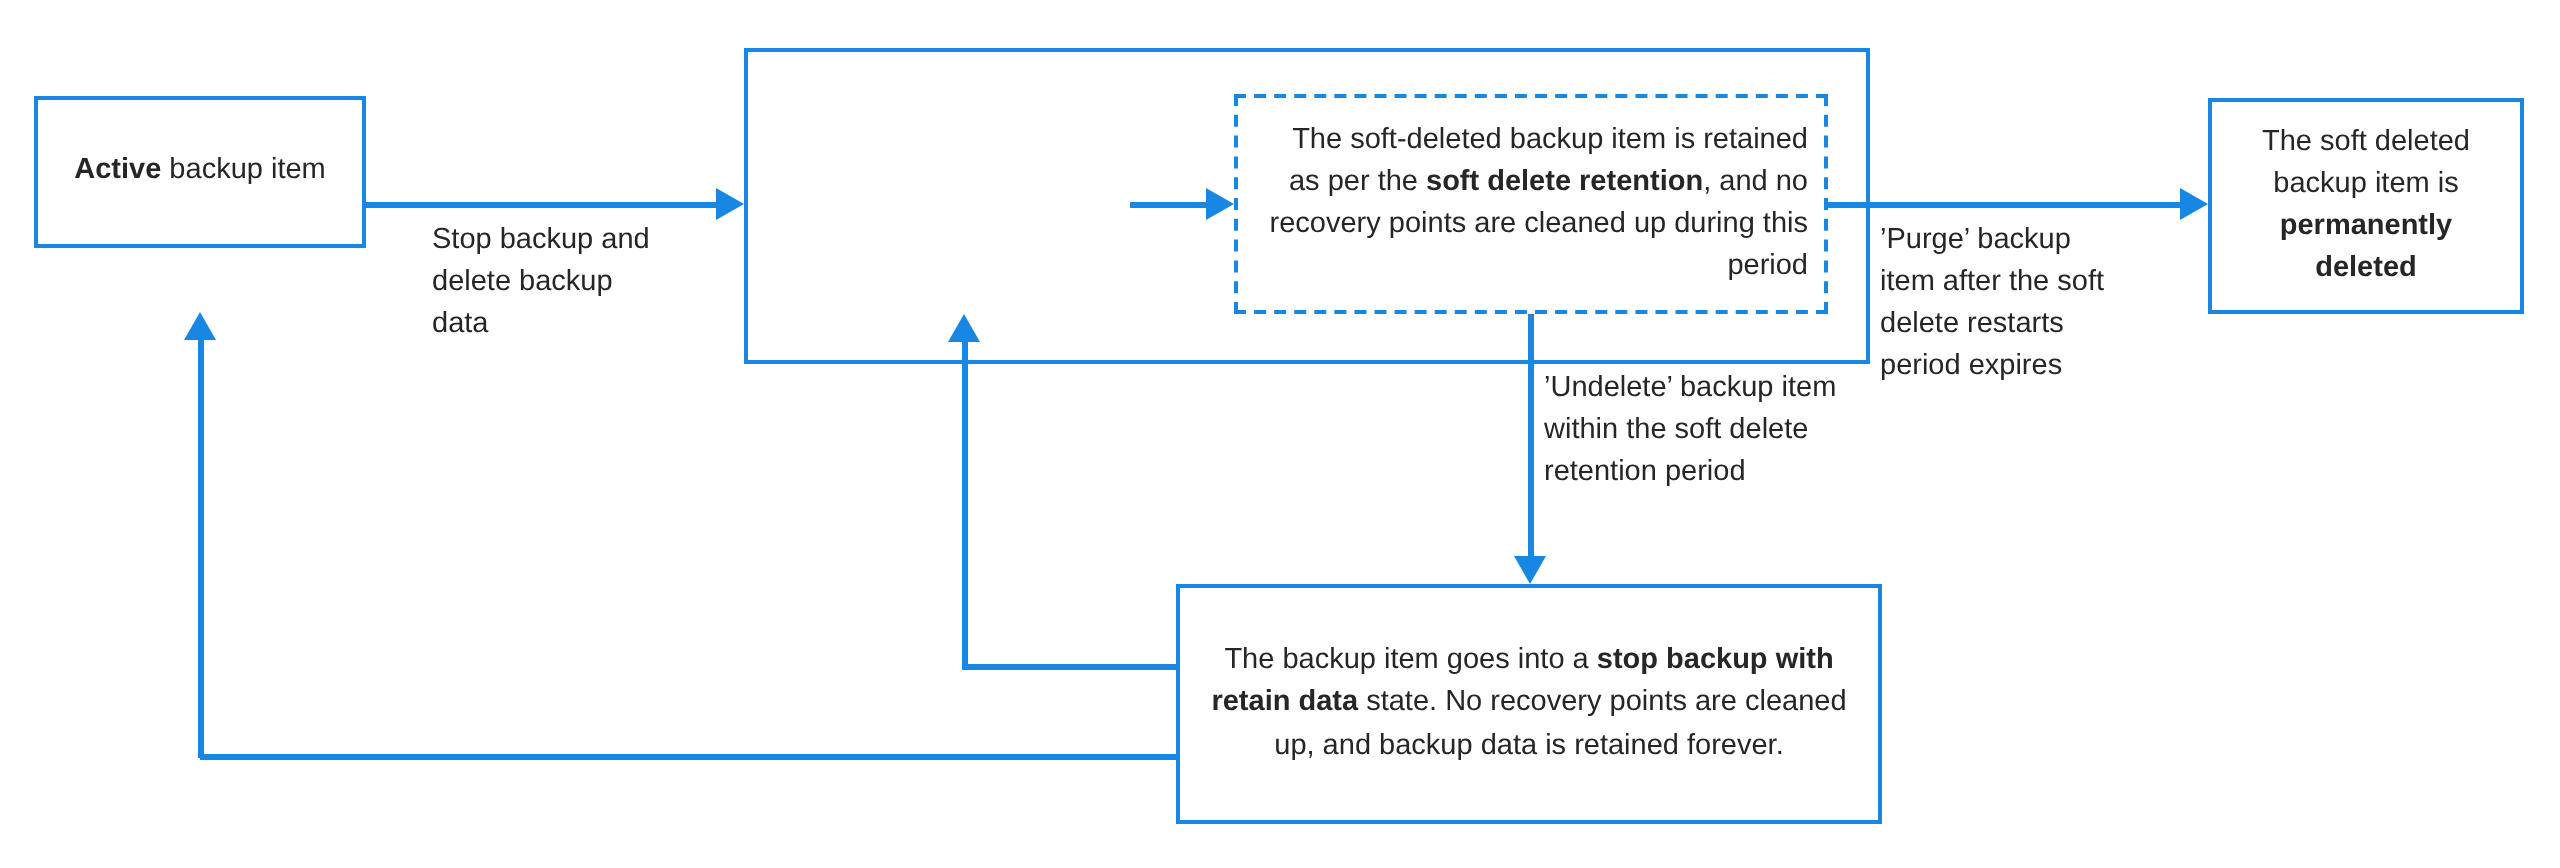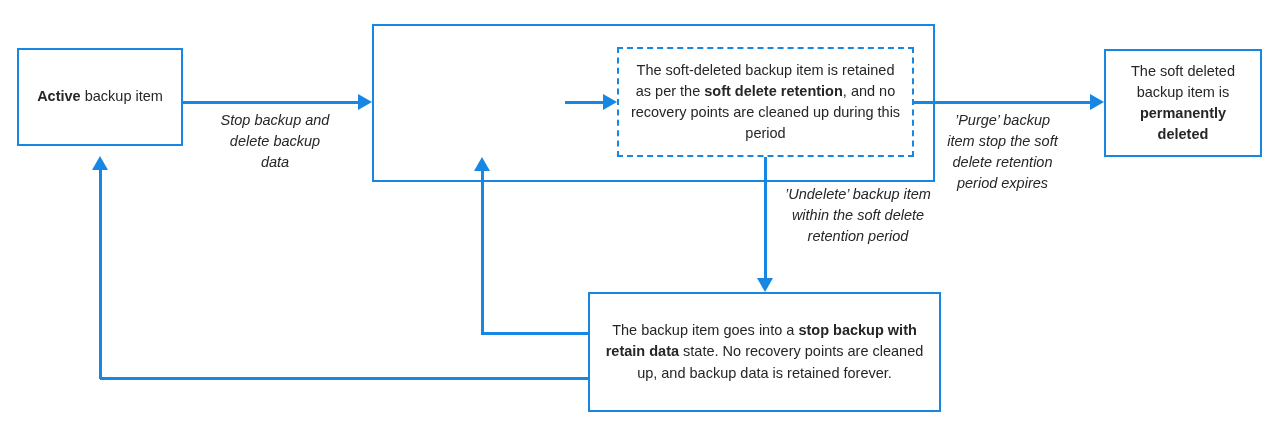--- a/index.html
+++ b/index.html
@@ -22,45 +22,44 @@
   .node {
     position: absolute;
     border: 2px solid var(--accent);
     background: #ffffff;
     display: flex;
     align-items: center;
     justify-content: center;
     text-align: center;
     padding: 4px 8px;
   }
-  .node.dashed { border-style: dashed; }
+  .node.dashed { border-style: dashed; text-align: right; }
   .container-frame {
     position: absolute;
     border: 2px solid var(--accent);
     background: transparent;
   }
   .edge-label {
     position: absolute;
-    text-align: center;
+    text-align: left;
     color: var(--ink);
-    font-style: italic;
   }
   .seg { position: absolute; background: var(--accent); }
   .head { position: absolute; width: 0; height: 0; }
   .head.right  { border-top: 8px solid transparent; border-bottom: 8px solid transparent; border-left: 14px solid var(--accent); }
   .head.up     { border-left: 8px solid transparent; border-right: 8px solid transparent; border-bottom: 14px solid var(--accent); }
   .head.down   { border-left: 8px solid transparent; border-right: 8px solid transparent; border-top: 14px solid var(--accent); }
   b { font-weight: bold; }
 </style>
 </head>
 <body>
 
 <div class="canvas">
 
-  <div class="node" style="left:17px; top:48px; width:166px; height:98px;">
+  <div class="node" style="left:17px; top:48px; width:166px; height:76px;">
     <div><b>Active</b><span> backup item</span></div>
   </div>
 
   <div class="container-frame" style="left:372px; top:24px; width:563px; height:158px;"></div>
 
 
   <div class="node dashed" style="left:617px; top:47px; width:297px; height:110px;">
     <div><span>The soft-deleted backup item is retained as per the </span><b>soft delete retention</b><span>, and no recovery points are cleaned up during this period</span></div>
   </div>
 
@@ -74,21 +73,21 @@
 
   <div class="seg" style="left:183px; top:101px; width:177px; height:3px;"></div>
   <div class="head right" style="left:358px; top:94px;"></div>
   <div class="edge-label" style="left:216px; top:110px; width:118px;">Stop backup and delete  backup data</div>
 
   <div class="seg" style="left:565px; top:101px; width:40px; height:3px;"></div>
   <div class="head right" style="left:603px; top:94px;"></div>
 
   <div class="seg" style="left:913px; top:101px; width:179px; height:3px;"></div>
   <div class="head right" style="left:1090px; top:94px;"></div>
-  <div class="edge-label" style="left:940px; top:110px; width:125px;">’Purge’ backup item stop the soft delete retention period expires</div>
+  <div class="edge-label" style="left:940px; top:110px; width:125px;">’Purge’ backup item after the soft delete restarts period expires</div>
 
   <div class="seg" style="left:764px; top:157px; width:3px; height:123px;"></div>
   <div class="head down" style="left:757px; top:278px;"></div>
   <div class="edge-label" style="left:772px; top:184px; width:172px;">’Undelete’ backup item within the soft delete retention period</div>
 
   <div class="seg" style="left:482px; top:332px; width:107px; height:3px;"></div>
   <div class="seg" style="left:481px; top:169px; width:3px; height:166px;"></div>
   <div class="head up" style="left:474px; top:157px;"></div>
 
   <div class="seg" style="left:100px; top:377px; width:489px; height:3px;"></div>

